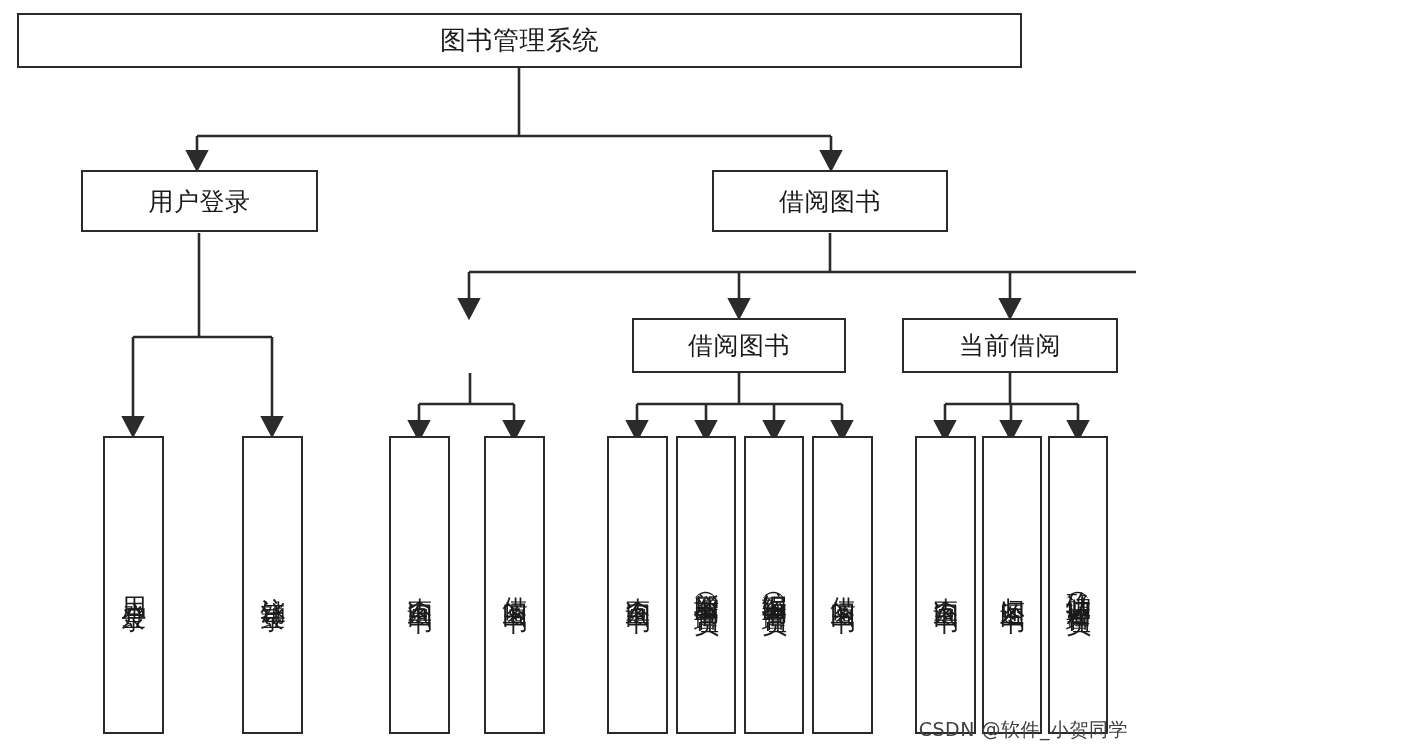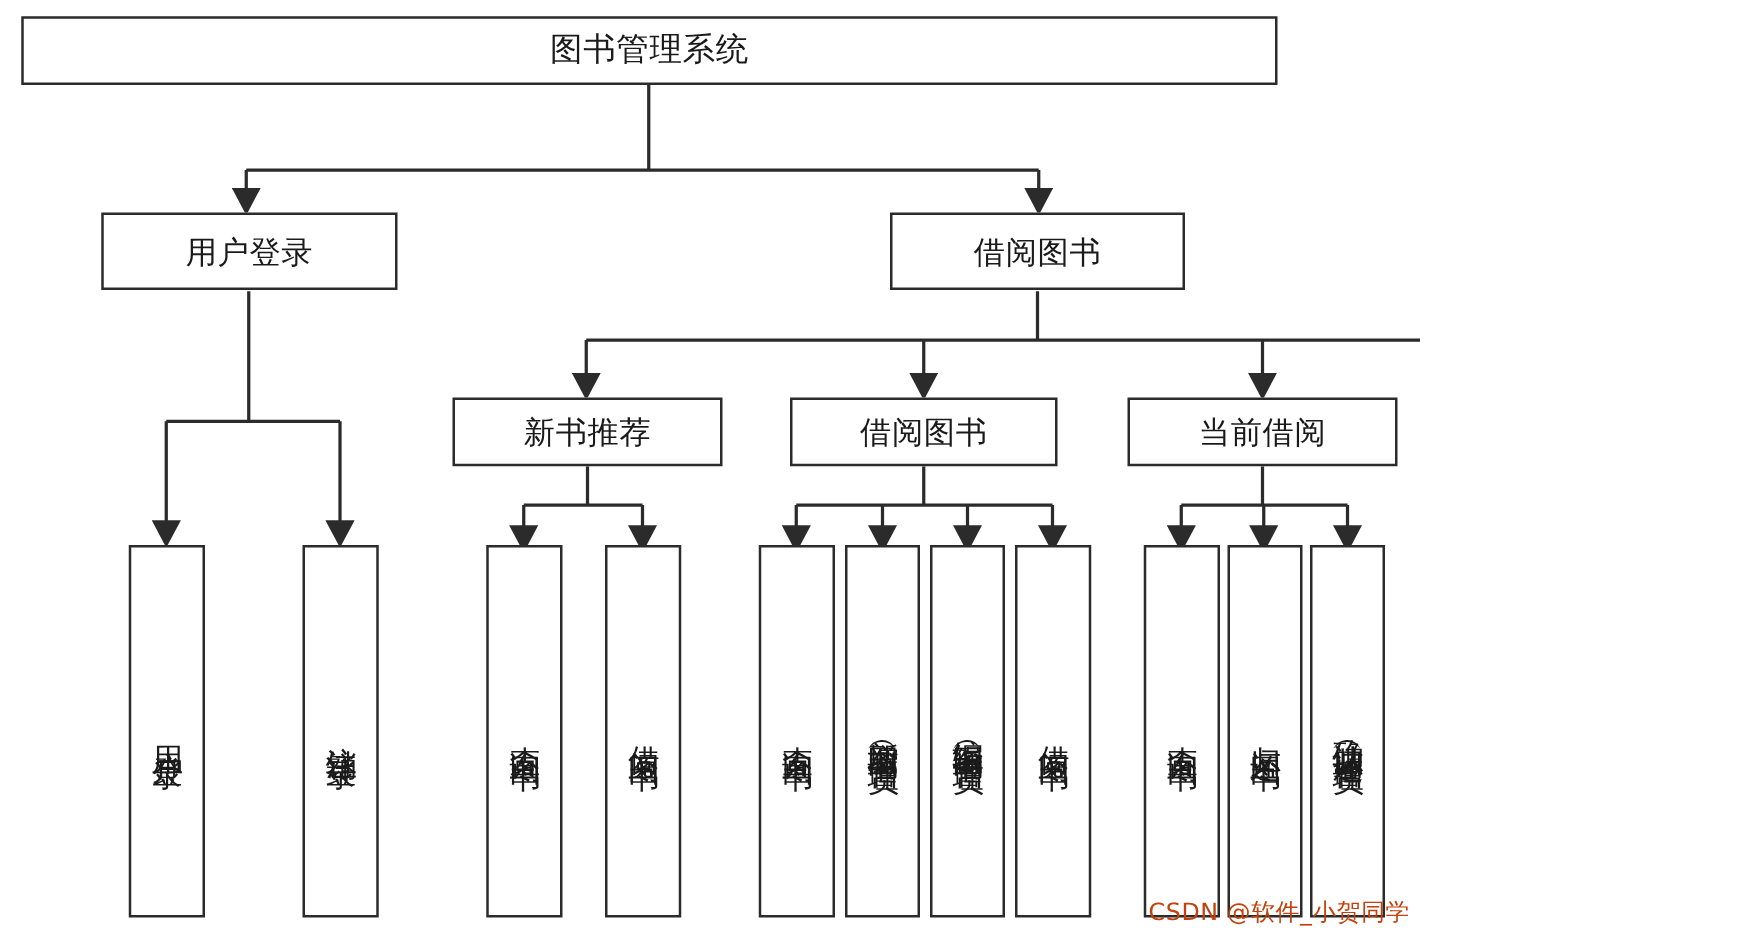--- a/index.html
+++ b/index.html
@@ -67,21 +67,21 @@
     max-height: 100%;
   }
   .node.vert.tall .node-label {
     letter-spacing: 3px;
   }
   #watermark {
     position: absolute;
     right: 8px;
     bottom: 4px;
     font-size: 19px;
-    color: #c2410c;
+    color: #404040;
     letter-spacing: 0.5px;
     white-space: nowrap;
     user-select: none;
   }
 </style>
 </head>
 <body>
 
 <div id="diagram-root">
 
@@ -140,23 +140,20 @@
   </div>
 
   <div class="node horiz" style="left:81px; top:170px; width:237px; height:62px;">
     <span class="node-label">用户登录</span>
   </div>
 
   <div class="node horiz" style="left:712px; top:170px; width:236px; height:62px;">
     <span class="node-label">借阅图书</span>
   </div>
 
-  <div class="node horiz" style="left:362px; top:318px; width:216px; height:55px;">
-    <span class="node-label">新书推荐</span>
-  </div>
 
   <div class="node horiz" style="left:632px; top:318px; width:214px; height:55px;">
     <span class="node-label">借阅图书</span>
   </div>
 
   <div class="node horiz" style="left:902px; top:318px; width:216px; height:55px;align-items:center;">
     <span class="node-label">当前借阅</span>
   </div>
 
 

